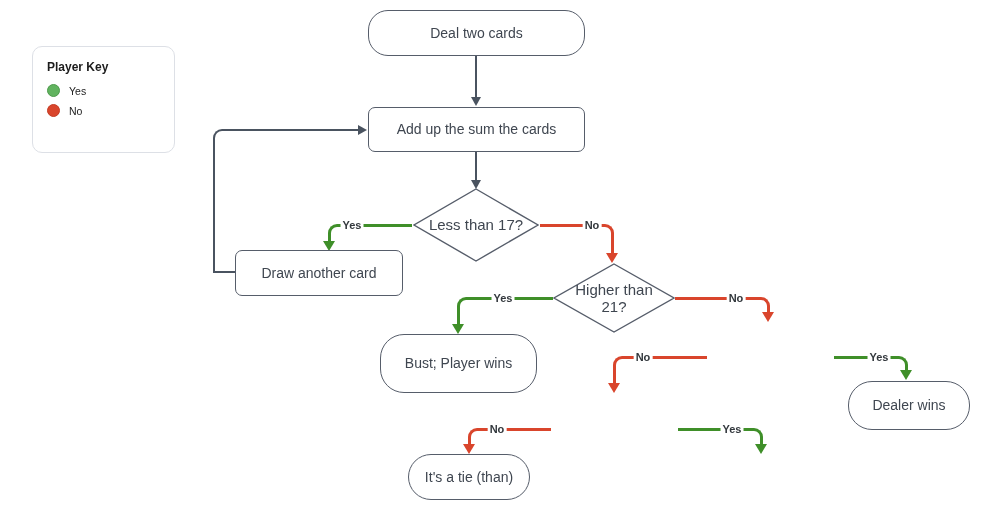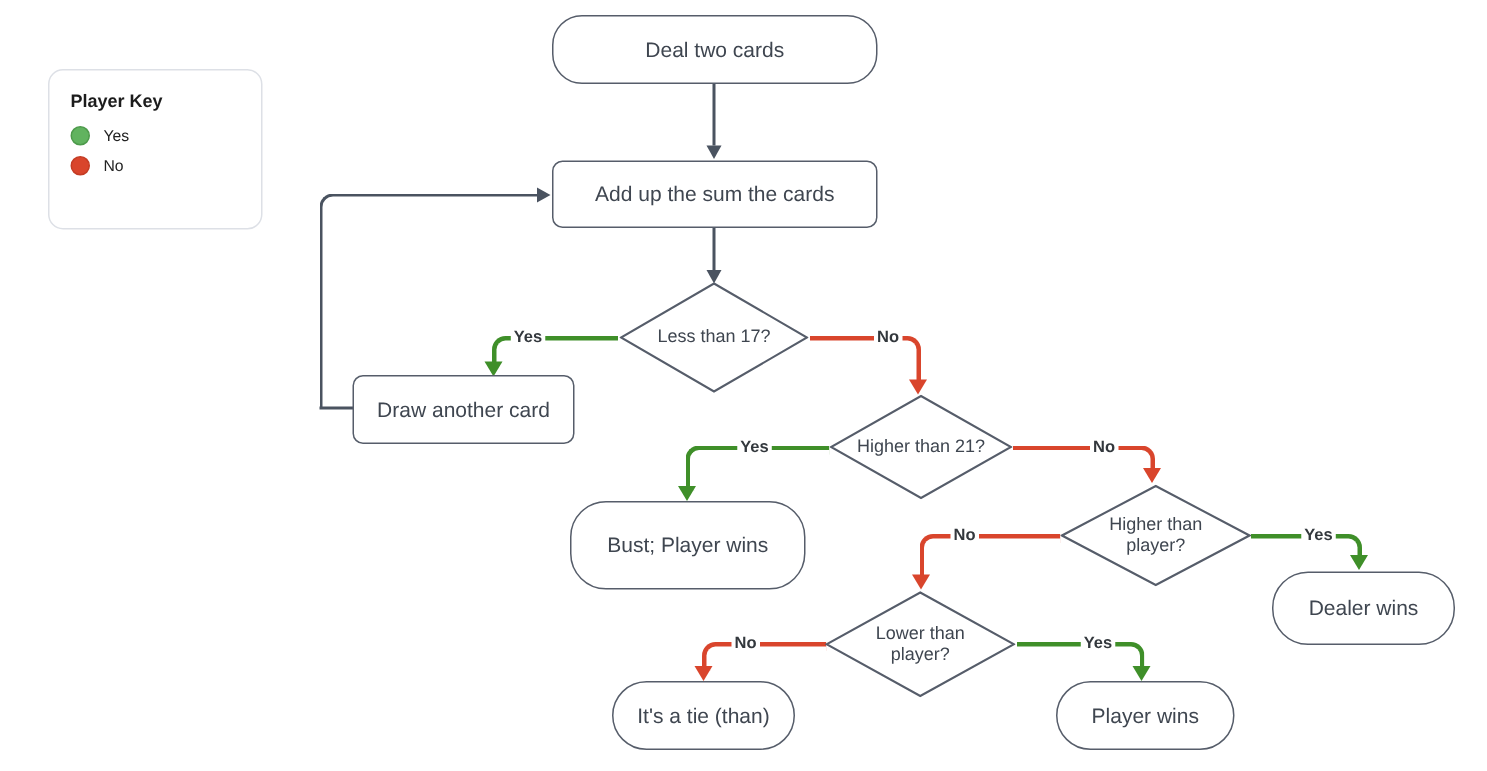--- a/index.html
+++ b/index.html
@@ -12,21 +12,21 @@
     position:absolute;box-sizing:border-box;background:#ffffff;
     border:1px solid #565d6a;display:flex;align-items:center;justify-content:center;
     text-align:center;font-size:14px;color:#3f4650;z-index:2;line-height:1.2;
   }
   .rect{border-radius:7px;}
   .stadium{border-radius:24px;}
   .diamond{position:absolute;z-index:2;}
   .diamond svg{position:absolute;left:0;top:0;}
   .diamond .dlabel{
     position:absolute;inset:0;display:flex;align-items:center;justify-content:center;
-    text-align:center;font-size:12px;color:#3f4650;line-height:1.15;z-index:3;
+    text-align:center;font-size:15px;color:#3f4650;line-height:1.15;z-index:3;
   }
   .diamond .dlabel span{max-width:100px;}
   
   .yes{color:#3f8f29;}
   .no{color:#d9452c;}
   .neutral{color:#4a5360;}
   .seg{position:absolute;z-index:1;background:currentColor;}
   .l-edge{position:absolute;box-sizing:border-box;z-index:1;}
   .l-tr{border-top:3px solid;border-right:3px solid;border-top-right-radius:9px;}
   .l-tl{border-top:3px solid;border-left:3px solid;border-top-left-radius:9px;}
@@ -121,60 +121,41 @@
 
   <div class="diamond" style="left:413px;top:188px;width:126px;height:74px;">
     <svg width="126" height="74" viewBox="0 0 126 74">
       <polygon points="63,1 125,37 63,73 1,37" fill="#ffffff" stroke="#565d6a" stroke-width="1.4"></polygon>
     </svg>
     <div class="dlabel">
         <span>Less than 17?</span>
       </div>
   </div>
 
-  <div class="node rect" style="left:235px;top:250px;width:148px;height:46px;">
+  <div class="node rect" style="left:235px;top:250px;width:168px;height:46px;">
     <span>Draw another card</span>
   </div>
 
   <div class="diamond" style="left:553px;top:263px;width:122px;height:70px;">
     <svg width="122" height="70" viewBox="0 0 122 70">
       <polygon points="61,1 121,35 61,69 1,35" fill="#ffffff" stroke="#565d6a" stroke-width="1.4"></polygon>
     </svg>
     <div class="dlabel">
         <span>Higher than 21?</span>
       </div>
   </div>
 
   <div class="node stadium" style="left:380px;top:334px;width:157px;height:59px;">
     <span>Bust; Player wins</span>
   </div>
 
-  <div class="diamond" style="left:707px;top:323px;width:127px;height:68px;">
-    <svg width="127" height="68" viewBox="0 0 127 68">
-      <polygon points="63.5,1 126,34 63.5,67 1,34" fill="#ffffff" stroke="#565d6a" stroke-width="1.4"></polygon>
-    </svg>
-    <div class="dlabel">
-        <span>Higher than player?</span>
-      </div>
-  </div>
 
   <div class="node stadium" style="left:848px;top:381px;width:122px;height:49px;">
     <span>Dealer wins</span>
   </div>
 
-  <div class="diamond" style="left:550px;top:394px;width:127px;height:71px;">
-    <svg width="127" height="71" viewBox="0 0 127 71">
-      <polygon points="63.5,1 126,35.5 63.5,70 1,35.5" fill="#ffffff" stroke="#565d6a" stroke-width="1.4"></polygon>
-    </svg>
-    <div class="dlabel">
-        <span>Lower than player?</span>
-      </div>
-  </div>
 
   <div class="node stadium" style="left:408px;top:454px;width:122px;height:46px;">
     <span>It's a tie (than)</span>
   </div>
 
-  <div class="node stadium" style="left:704px;top:454px;width:119px;height:46px;">
-    <span>Player wins</span>
-  </div>
 
 </div>
 
 </body></html>

